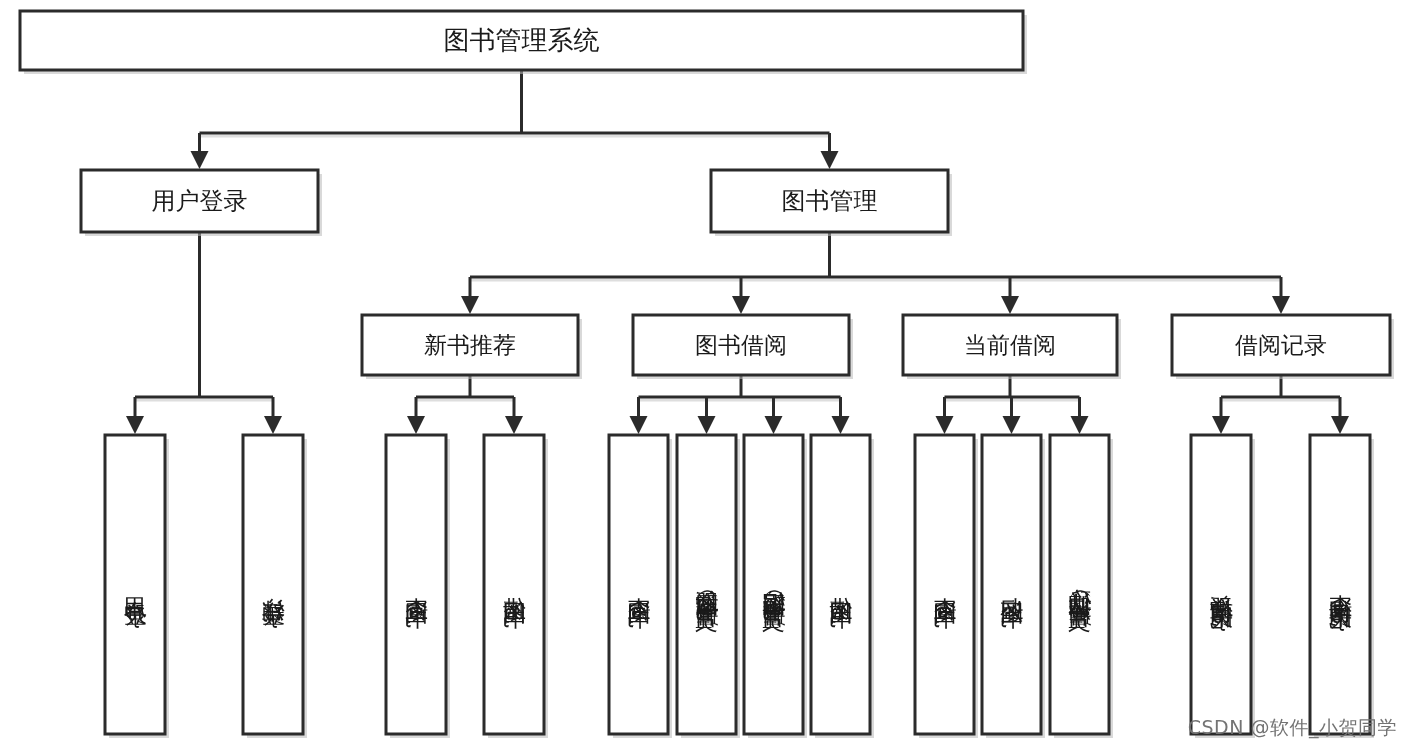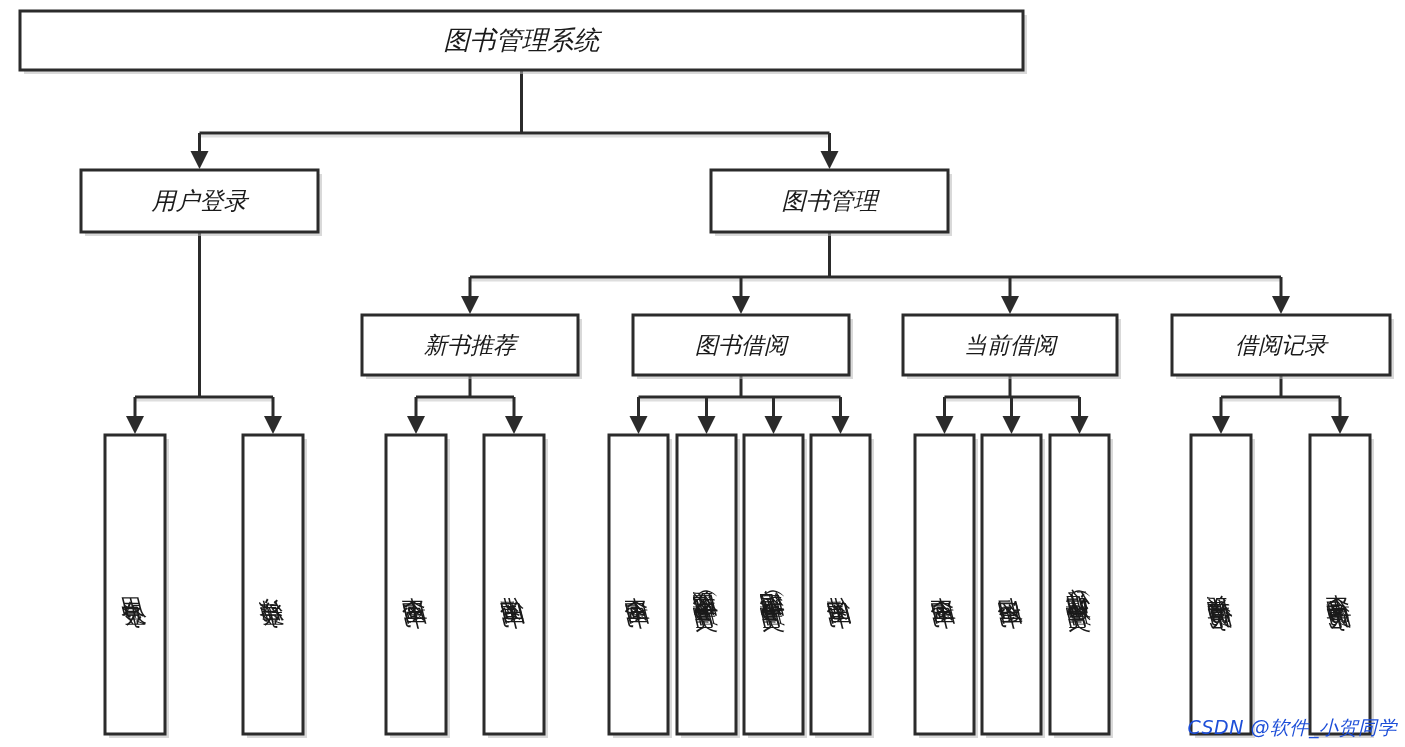--- a/index.html
+++ b/index.html
@@ -1,21 +1,21 @@
 <!DOCTYPE html>
 <html><head>
 <meta charset="utf-8">
 <style>
   html,body{margin:0;padding:0;background:#ffffff;}
   body{
     width:1405px;height:747px;overflow:hidden;
     font-family:"DejaVu Sans","Liberation Sans",sans-serif;
     color:#1a1a1a;
   }
-  #diagram-root{position:relative;width:1405px;height:747px;background:#fff;font-style:italic;}
+  #diagram-root{position:relative;width:1405px;height:747px;background:#fff;}
   svg#tree{position:absolute;left:0;top:0;width:1405px;height:747px;}
 
   .node-box{
     fill:#ffffff;stroke:#2b2b2b;stroke-width:3;
   }
   .node-shadow{
     fill:#b9b9b9;stroke:none;opacity:.55;
   }
   .edge{
     stroke:#2b2b2b;stroke-width:3;fill:none;stroke-linecap:butt;
@@ -48,21 +48,21 @@
     white-space:nowrap;
     text-align:center;
     transform:scaleX(-1);
     pointer-events:none;
   }
   .watermark{
     position:absolute;
     right:8px;bottom:6px;
     font-family:"DejaVu Sans","Liberation Sans",sans-serif;
     font-size:19px;
-    color:#1d4ed8;
+    color:#737373;
     letter-spacing:.5px;
     white-space:nowrap;
   }
 </style>
 </head>
 <body>
 
 <div id="diagram-root">
 
   <svg id="tree" viewBox="0 0 1405 747">

